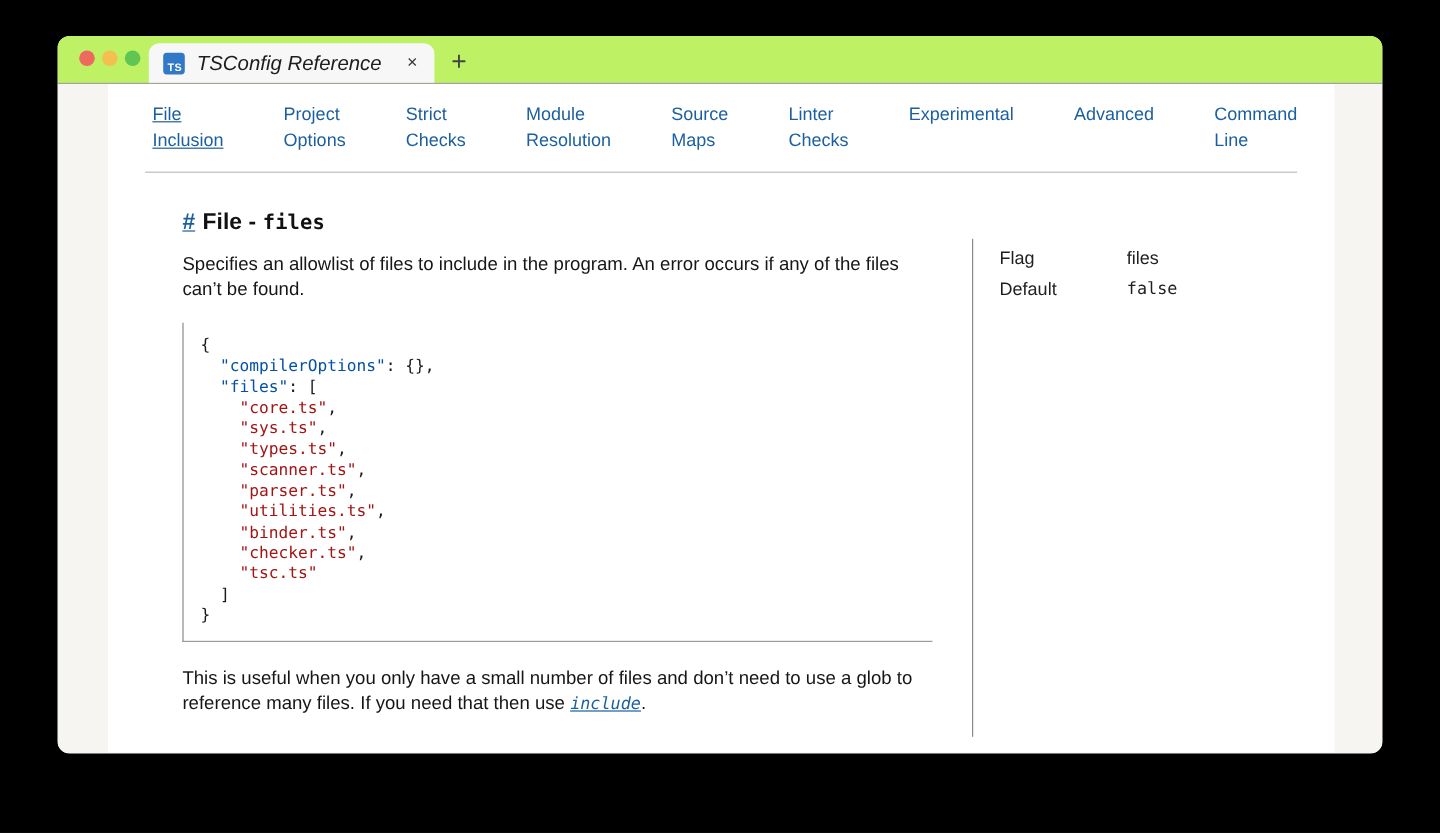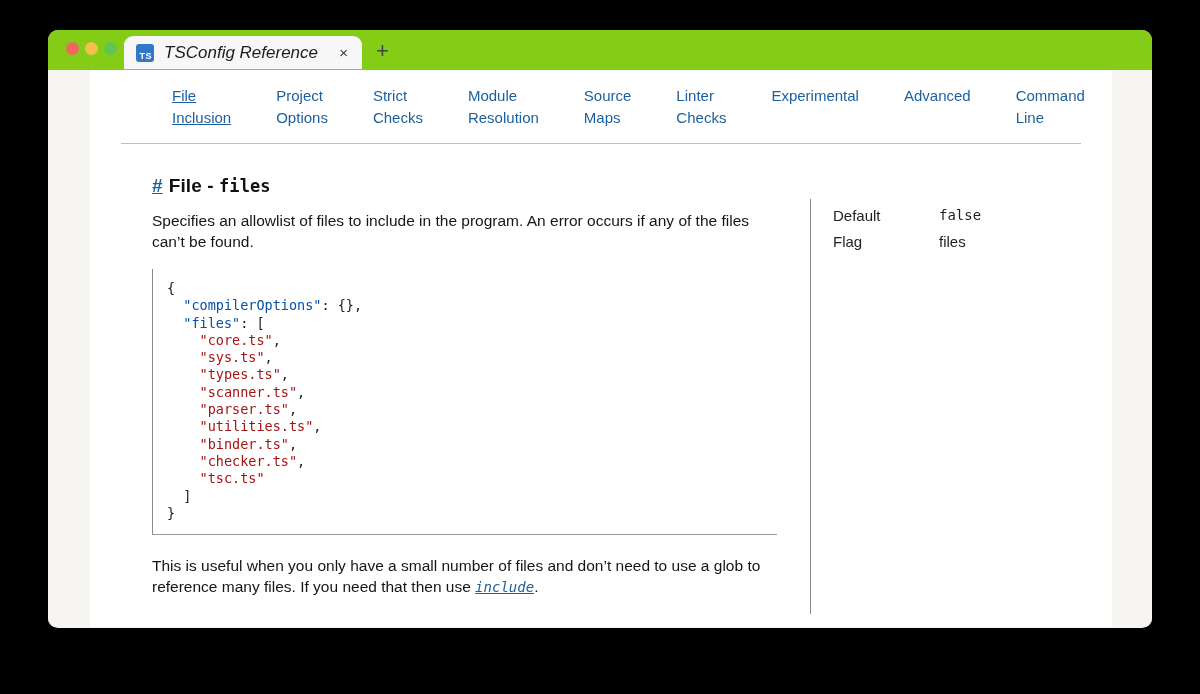--- a/index.html
+++ b/index.html
@@ -6,21 +6,21 @@
   html,body { width:1200px; height:694px; background:#000; font-family:"Liberation Sans", sans-serif; overflow:hidden; }
 
   .window {
     position:absolute; left:48px; top:30px; width:1104px; height:598px;
     border-radius:10px; overflow:hidden; background:#f7f5f2;
     box-shadow:0 18px 50px rgba(0,0,0,.6);
   }
 
   
   .tabbar {
-    height:40px; background:#84cc16; border-bottom:1px solid #a2a2a2;
+    height:40px; background:#bef264; border-bottom:1px solid #a2a2a2;
     display:flex; align-items:flex-end; position:relative;
   }
   .lights { position:absolute; left:18px; top:12px; display:flex; gap:6px; }
   .light { width:13px; height:13px; border-radius:50%; }
   .light.red   { background:#ed6a5e; }
   .light.yellow{ background:#f5bf4f; }
   .light.green { background:#61c554; }
 
   .tab {
     margin-left:76px; width:238px; height:33px; background:#f7f7f7;
@@ -33,21 +33,21 @@
   }
   .tab-title { font-size:17px; color:#1d1d1f; margin-left:10px; flex:1; white-space:nowrap; overflow:hidden;font-style:italic; }
   .tab-close { font-size:15px; color:#3c3c3c; padding:0 2px; cursor:default; }
   .newtab { font-size:22px; font-weight:300; color:#444; margin:0 0 7px 14px; line-height:1; }
 
   
   .page { position:relative; height:557px; background:#f7f5f2; }
   .sheet { position:absolute; left:42px; right:40px; top:0; bottom:0; background:#fff; }
 
   .nav { display:flex; justify-content:space-between; padding:15px 31px 0 37px; }
-  .nav a { font-size:15px; line-height:22px; color:#1c5f9e; text-decoration:none; display:block;margin-left:45px; }
+  .nav a { font-size:15px; line-height:22px; color:#1c5f9e; text-decoration:none; display:block; }
   .nav a span { display:block; }
   .nav a.active span { text-decoration:underline; }
 
   .rule { border:0; border-top:1px solid #bdbdbd; margin:14px 31px 0 31px; }
 
   .main { display:flex; padding-left:62px; }
   .article { width:625px; flex:none; }
 
   h2 { margin-top:31px; font-size:19px; font-weight:bold; color:#111; letter-spacing:.1px; }
   h2 .hash { color:#1c5f9e; text-decoration:underline; font-weight:bold; margin-right:6px; }
@@ -151,25 +151,25 @@
 
           <p class="body">Specifies an allowlist of files to include in the program. An error occurs if any of the files can’t be found.</p>
 
           <pre class="codeblock" id="codeblock"><div><span class="tk-p">{</span></div><div><span class="tk-p">  </span><span class="tk-k">"compilerOptions"</span><span class="tk-p">: {},</span></div><div><span class="tk-p">  </span><span class="tk-k">"files"</span><span class="tk-p">: [</span></div><div><span class="tk-p">    </span><span class="tk-s">"core.ts"</span><span class="tk-p">,</span></div><div><span class="tk-p">    </span><span class="tk-s">"sys.ts"</span><span class="tk-p">,</span></div><div><span class="tk-p">    </span><span class="tk-s">"types.ts"</span><span class="tk-p">,</span></div><div><span class="tk-p">    </span><span class="tk-s">"scanner.ts"</span><span class="tk-p">,</span></div><div><span class="tk-p">    </span><span class="tk-s">"parser.ts"</span><span class="tk-p">,</span></div><div><span class="tk-p">    </span><span class="tk-s">"utilities.ts"</span><span class="tk-p">,</span></div><div><span class="tk-p">    </span><span class="tk-s">"binder.ts"</span><span class="tk-p">,</span></div><div><span class="tk-p">    </span><span class="tk-s">"checker.ts"</span><span class="tk-p">,</span></div><div><span class="tk-p">    </span><span class="tk-s">"tsc.ts"</span></div><div><span class="tk-p">  ]</span></div><div><span class="tk-p">}</span></div></pre>
 
           <p class="outro"><span>This is useful when you only have a small number of files and don’t need to use a glob to reference many files. If you need that then use </span><a href="#" class="inline-code">include</a><span>.</span></p>
         </div>
 
         <div class="aside">
           <div class="aside-row">
+            <div class="aside-label">Flag</div>
+            <div class="aside-value">files</div>
+          </div>
+          <div class="aside-row">
             <div class="aside-label">Default</div>
             <div class="aside-value mono">false</div>
-          </div>
-          <div class="aside-row">
-            <div class="aside-label">Flag</div>
-            <div class="aside-value">files</div>
           </div>
         </div>
       </div>
 
     </div>
   </div>
 </div>
 
 </body></html>

